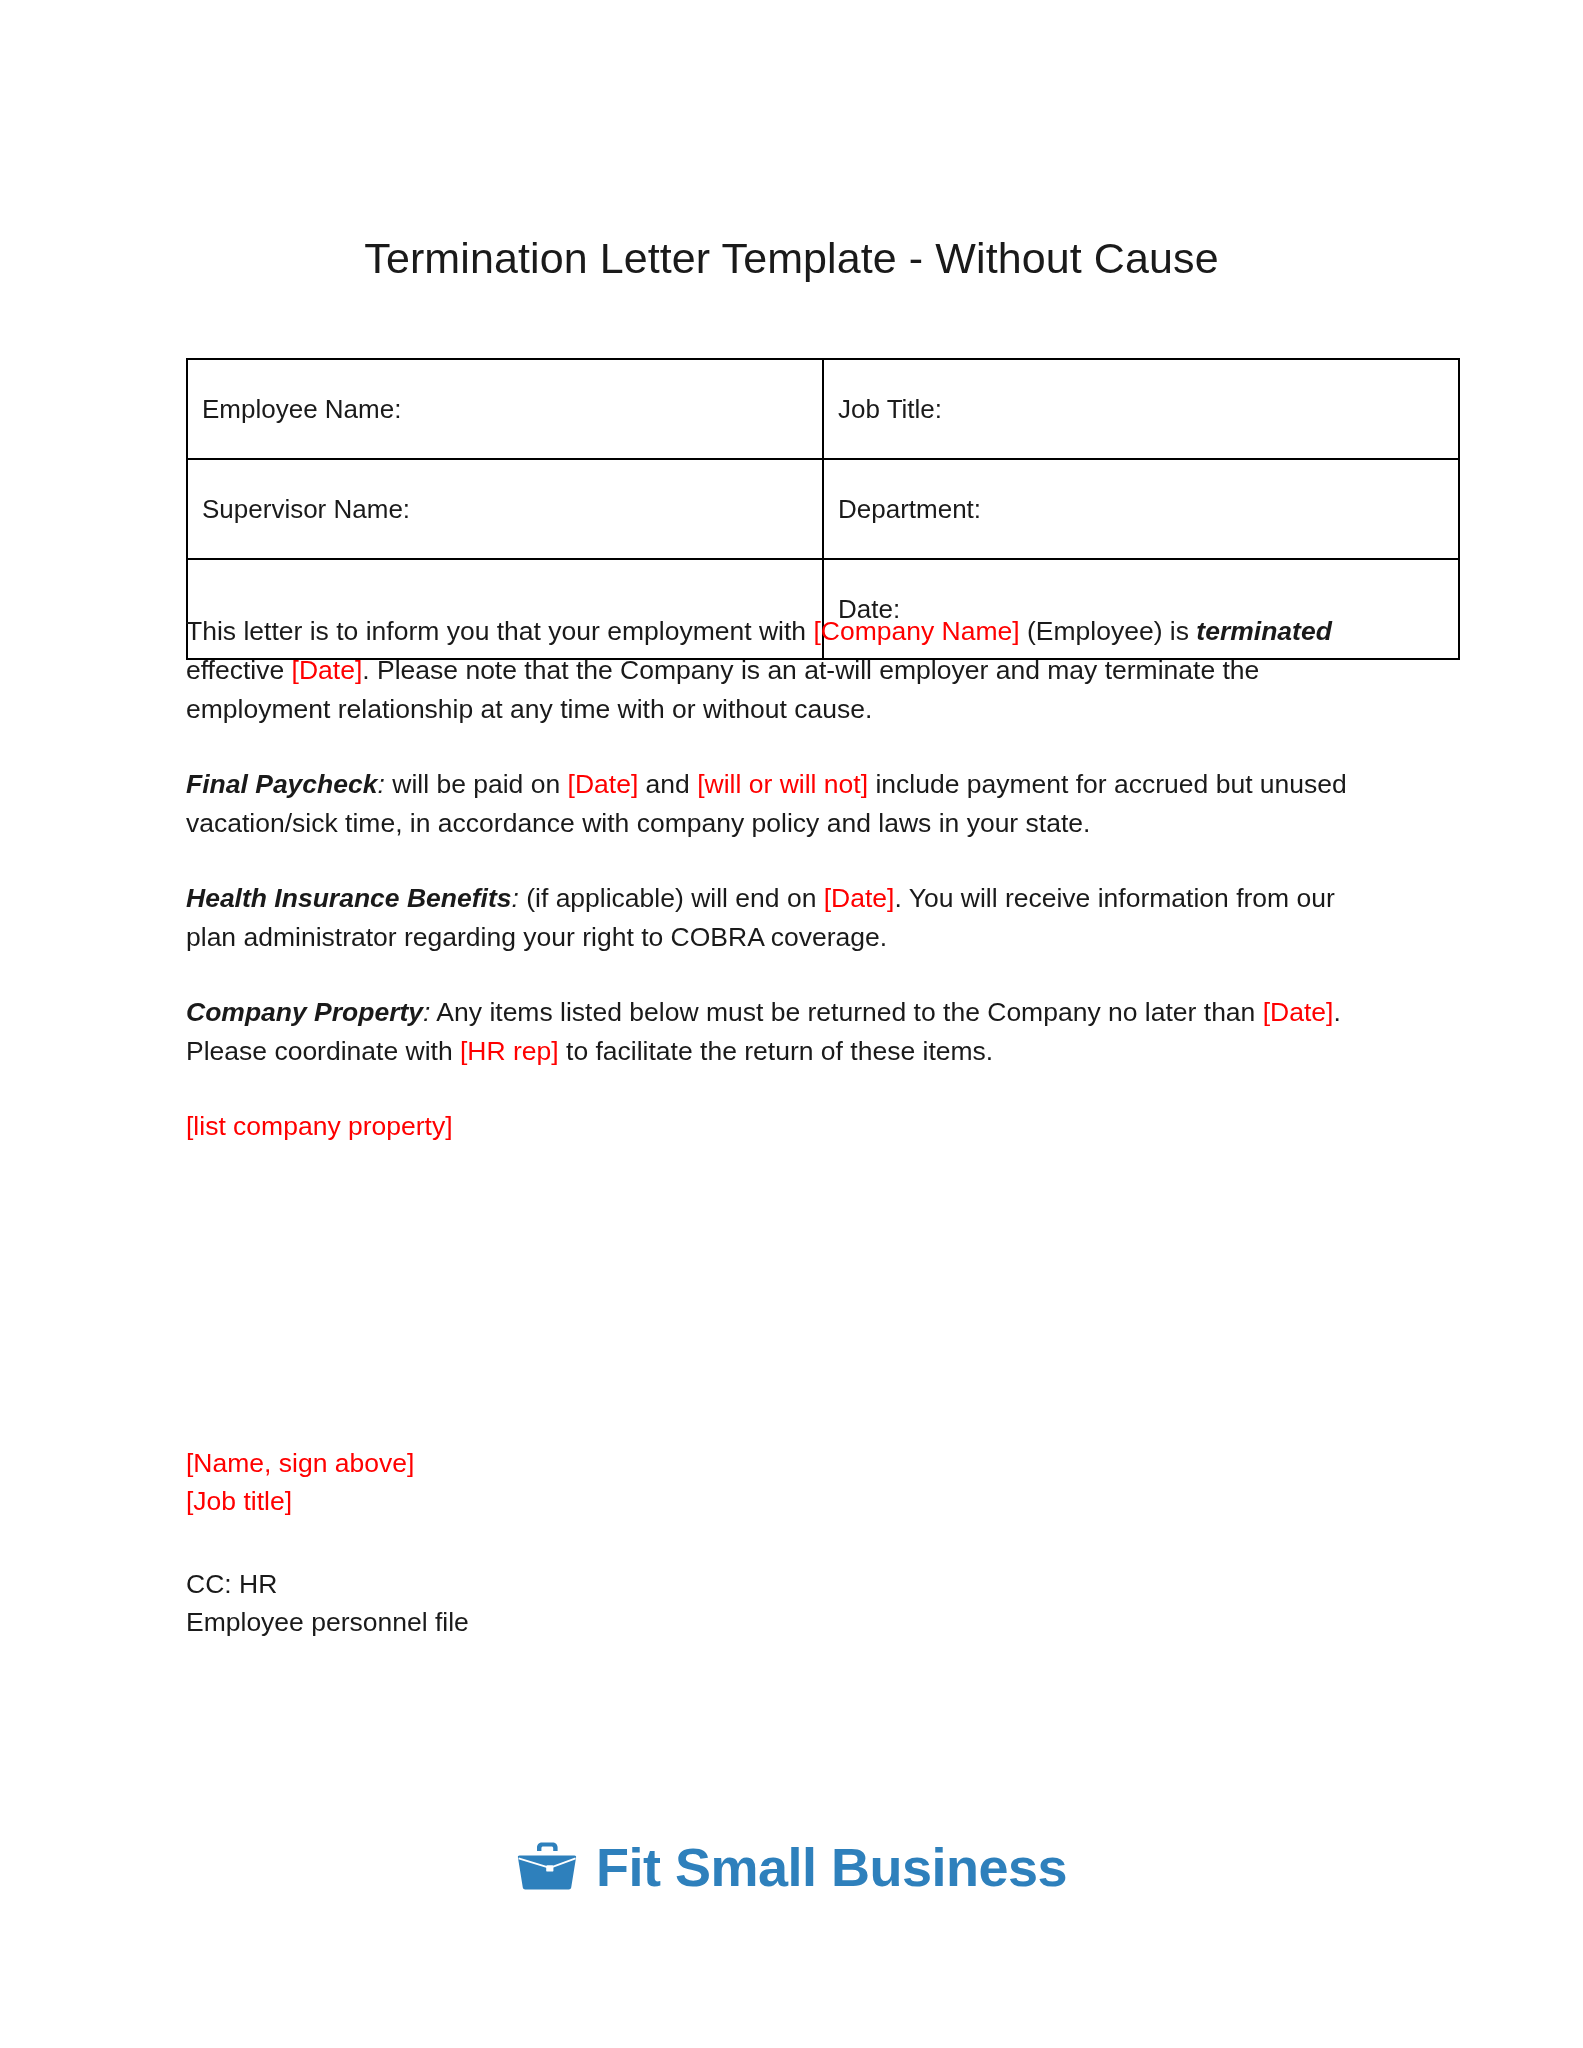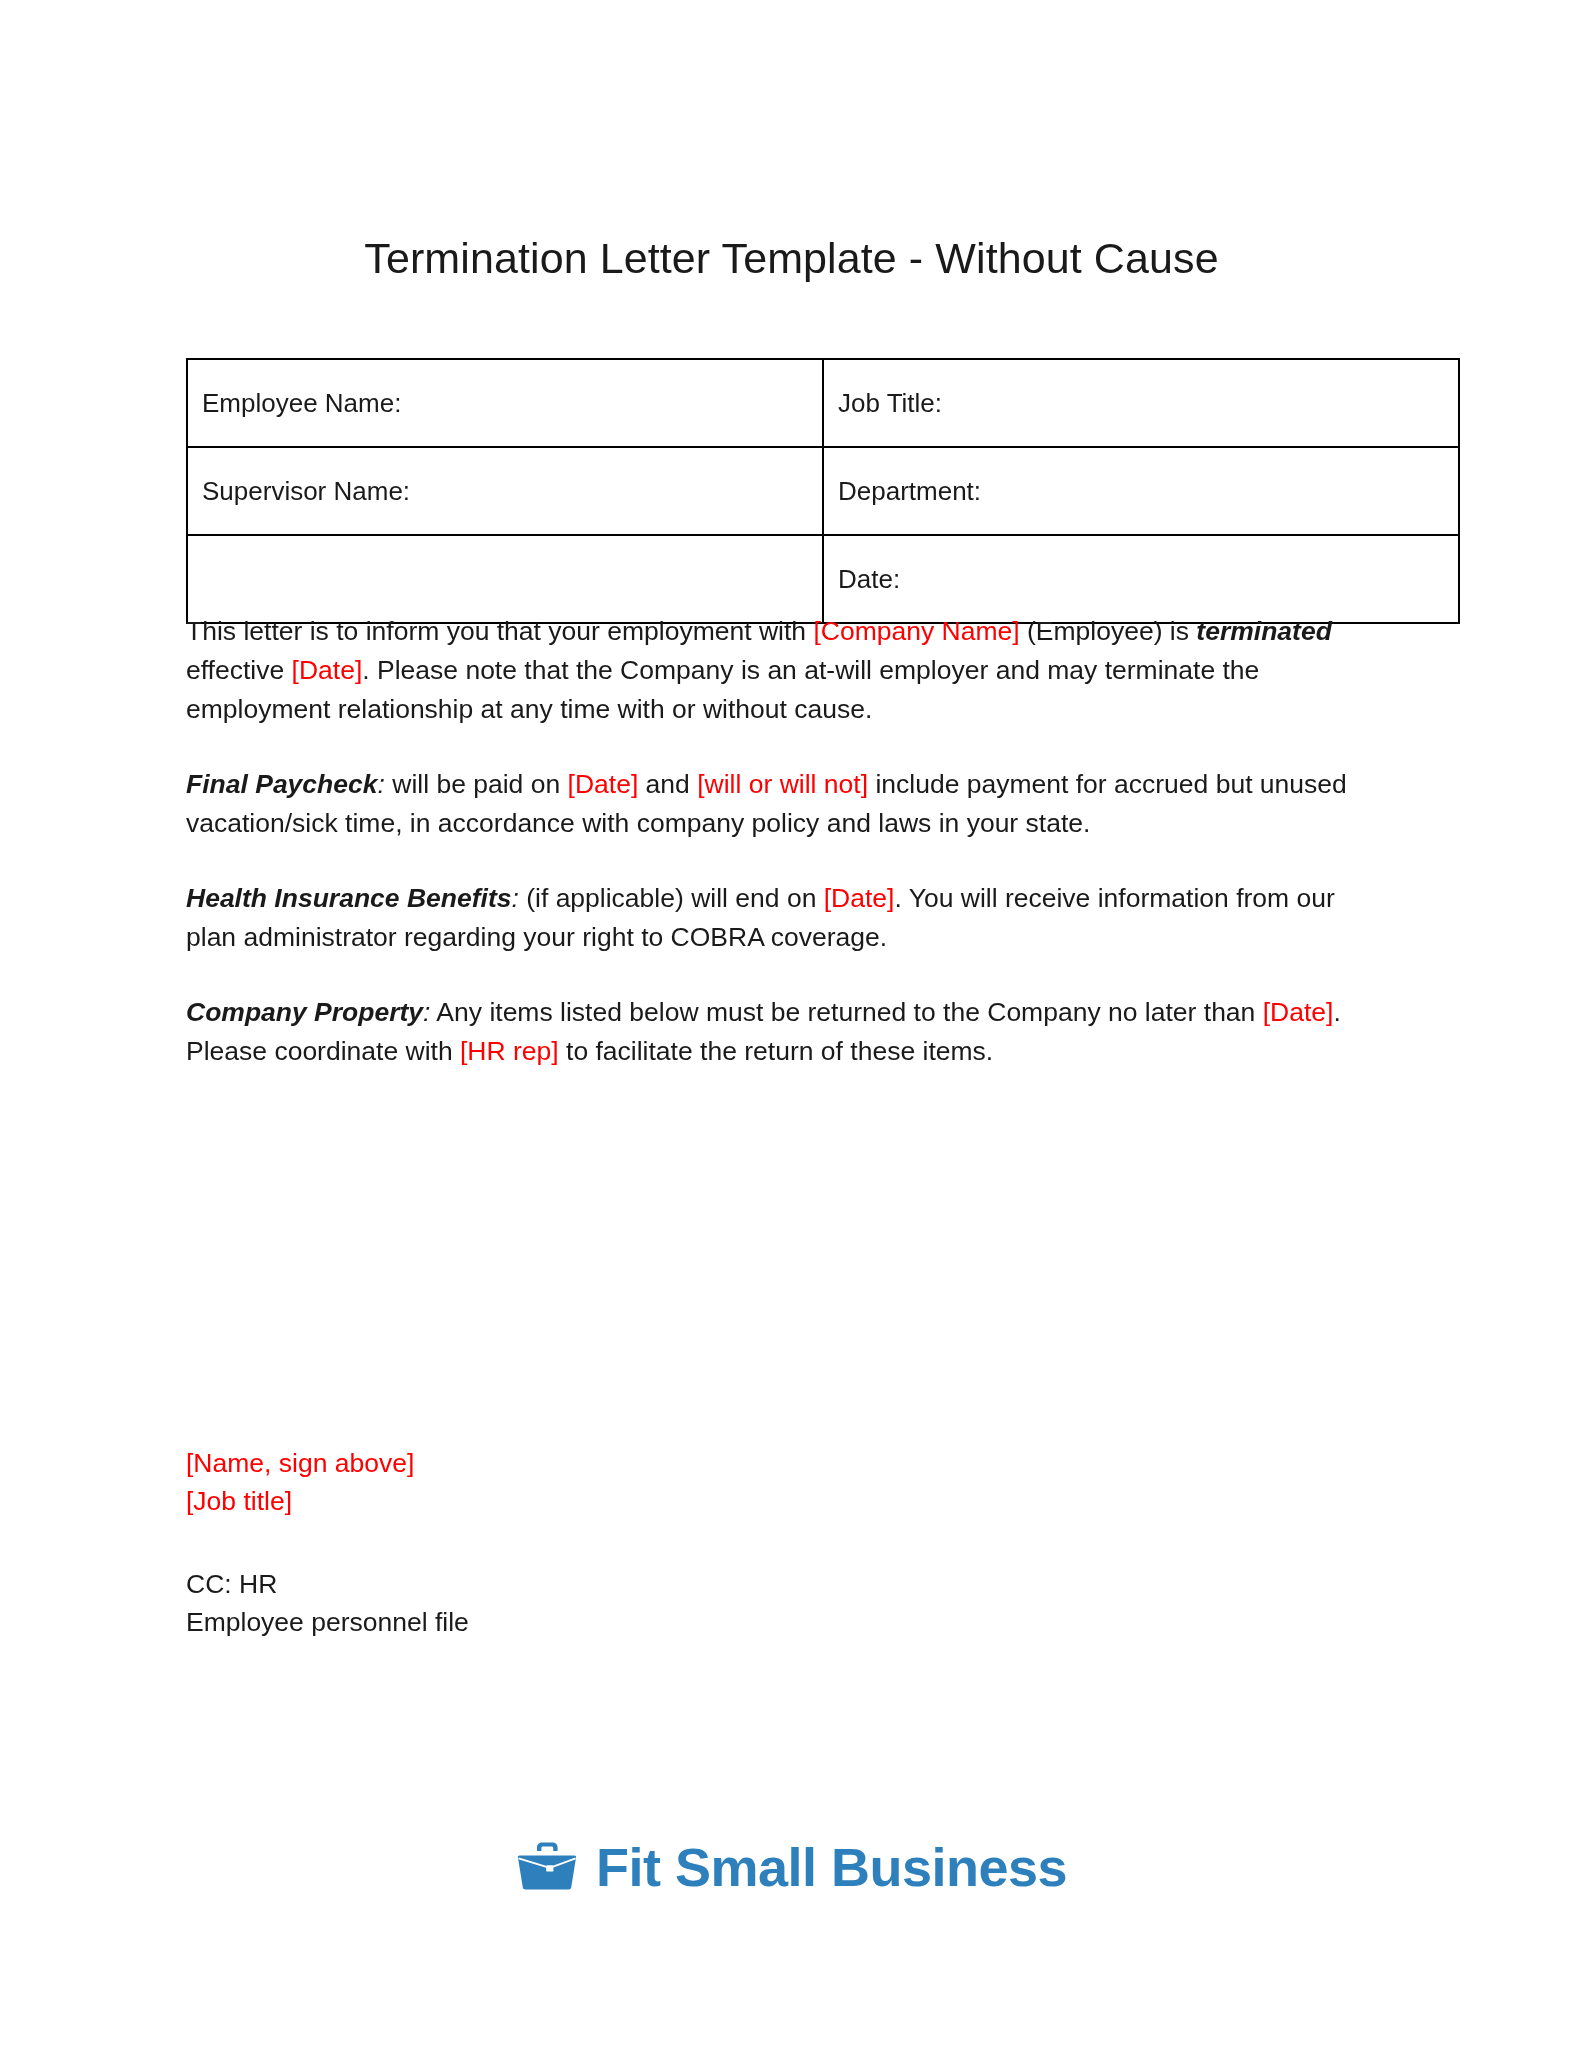--- a/index.html
+++ b/index.html
@@ -38,21 +38,21 @@
     position: absolute;
     top: 358px;
     left: 186px;
     width: 1212px;
     border-collapse: collapse;
     table-layout: fixed;
   }
   .info-table td {
     border: 2px solid #000000;
     height: 54px;
-    padding: 16px 14px;
+    padding: 22px 14px;
     font-size: 26px;
     line-height: 32px;
     vertical-align: middle;
     font-weight: 400;
     color: #1a1a1a;
     margin-top: 42px;
   }
   .info-table td.col-left { width: 606px; }
   .info-table td.col-right { width: 606px; }
 
@@ -157,20 +157,21 @@
 
     <p class="para"><span>This letter is to inform you that your employment with </span><span class="red">[Company Name]</span><span> (Employee) is </span><span class="bi">terminated</span><span> effective </span><span class="red">[Date]</span><span>. Please note that the Company is an at-will employer and may terminate the employment relationship at any time with or without cause.</span></p>
 
     <p class="para"><span class="lead">Final Paycheck</span><span class="colon">:</span><span> will be paid on </span><span class="red">[Date]</span><span> and </span><span class="red">[will or will not]</span><span> include payment for accrued but unused vacation/sick time, in accordance with company policy and laws in your state.</span></p>
 
     <p class="para"><span class="lead">Health Insurance Benefits</span><span class="colon">:</span><span> (if applicable) will end on </span><span class="red">[Date]</span><span>. You will receive information from our plan administrator regarding your right to COBRA coverage.</span></p>
 
 
     <p class="para"><span class="lead">Company Property</span><span class="colon">:</span><span> Any items listed below must be returned to the Company no later than </span><span class="red">[Date]</span><span>. Please coordinate with </span><span class="red">[HR rep]</span><span> to facilitate the return of these items.</span></p>
 
+    <p class="prop-list">[list company property]</p>
 
 
   </div>
 
   <div class="sign-block">
     <div>[Name, sign above]</div>
     <div>[Job title]</div>
   </div>
 
   <div class="cc-block">

